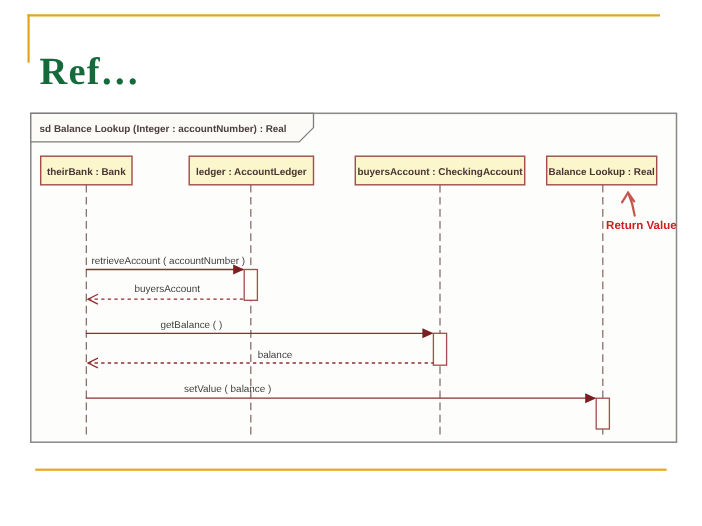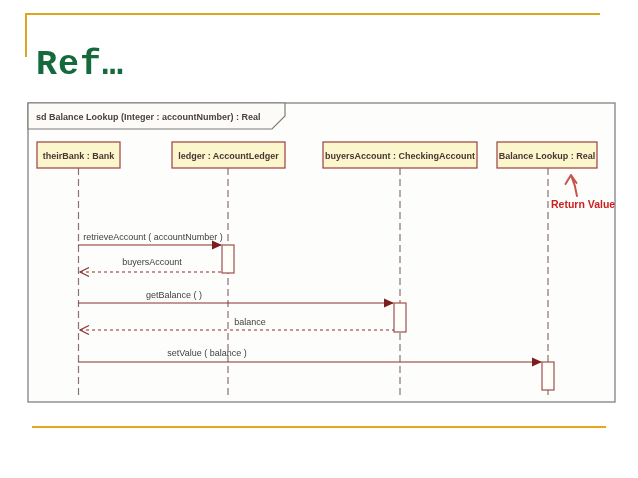--- a/index.html
+++ b/index.html
@@ -21,21 +21,21 @@
   body{
     width:638px;height:478px;background:#ffffff;position:relative;
     font-family:"Liberation Sans", sans-serif;overflow:hidden;
   }
   .rule{position:absolute;background:var(--gold);}
   .rule-top{left:25px;top:13px;width:575px;height:2px;}
   .rule-left{left:25px;top:13px;width:2px;height:44px;}
   .rule-footer{left:32px;top:426px;width:574px;height:2px;background:#E8A51D;}
   .slide-title{
     position:absolute;left:36px;top:22px;
-    font-family:Liberation Mono, monospace;
+    font-family:Liberation Serif, serif;
     font-size:35px;color:var(--title-green);letter-spacing:1px;
   }
   svg{position:absolute;left:0;top:0;}
   .frame{fill:var(--frame-fill);stroke:var(--frame-border);stroke-width:1.4;}
   .pentagon{fill:#FCFBF7;stroke:#7d7d7d;stroke-width:1.2;}
   .frame-label{font-size:9px;font-weight:bold;fill:var(--frame-label);}
   .head-box{fill:var(--head-fill);stroke:var(--head-border);stroke-width:1.3;}
   .head-label{font-size:9px;font-weight:bold;fill:#4A3535;text-anchor:middle;}
   .lifeline{stroke:var(--lifeline);stroke-width:1.2;stroke-dasharray:7 4;fill:none;}
   .activation{fill:#FFFEF8;stroke:var(--head-border);stroke-width:1.2;}

